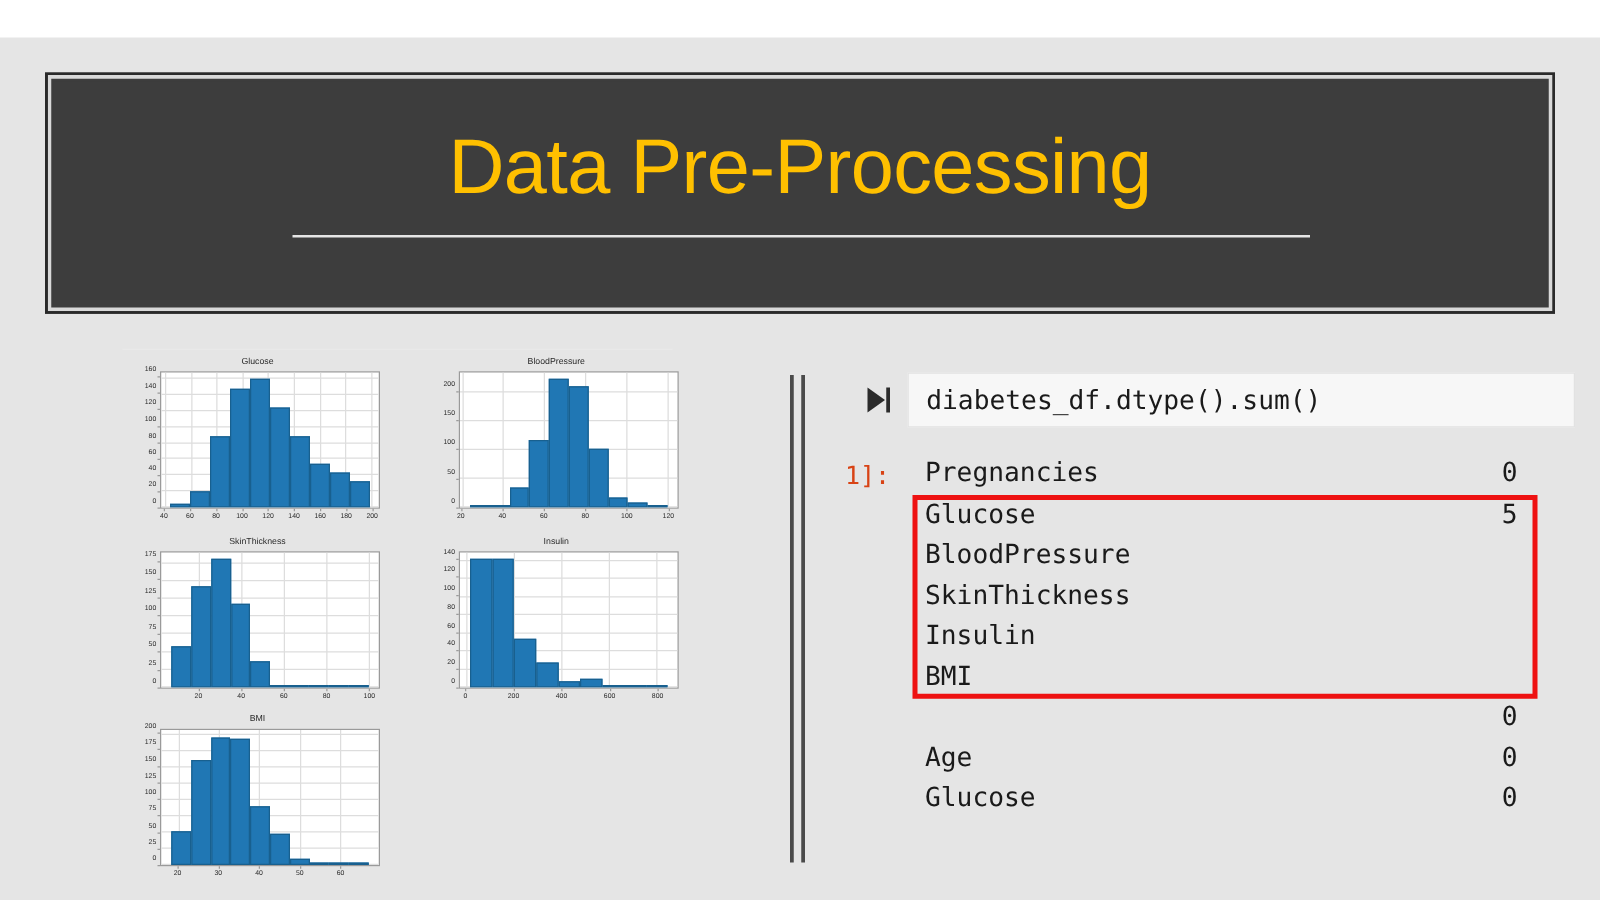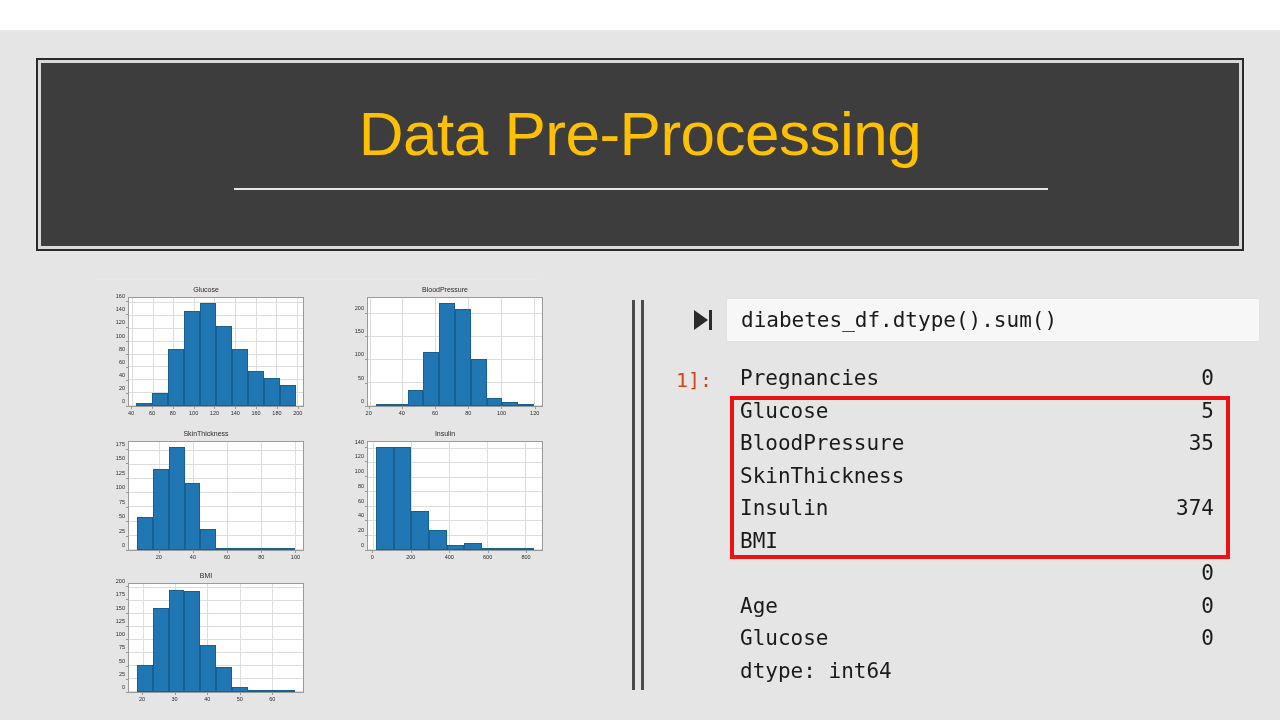--- a/index.html
+++ b/index.html
@@ -564,25 +564,24 @@
       <div id="code-input-box">
         <div id="code-input-text">diabetes_df.dtype().sum()</div>
       </div>
     </div>
 
     <div id="output-prompt">1]:</div>
 
     <div id="output-block">
         <div class="out-row"><span class="out-key">Pregnancies</span><span class="out-val">0</span></div>
         <div class="out-row"><span class="out-key">Glucose</span><span class="out-val">5</span></div>
-        <div class="out-row"><span class="out-key">BloodPressure</span><span class="out-val">35</span></div>
+        <div class="out-row"><span class="out-key">BloodPressure</span></div>
         <div class="out-row"><span class="out-key">SkinThickness</span></div>
-        <div class="out-row"><span class="out-key">Insulin</span><span class="out-val">374</span></div>
+        <div class="out-row"><span class="out-key">Insulin</span></div>
         <div class="out-row"><span class="out-key">BMI</span></div>
         <div class="out-row"><span class="out-val">0</span></div>
         <div class="out-row"><span class="out-key">Age</span><span class="out-val">0</span></div>
         <div class="out-row"><span class="out-key">Glucose</span><span class="out-val">0</span></div>
-        <div class="out-row"><span class="out-dtype">dtype: int64</span></div>
       </div>
     <div id="red-highlight"></div>
   </div>
 
 </div>
 
 </body></html>

